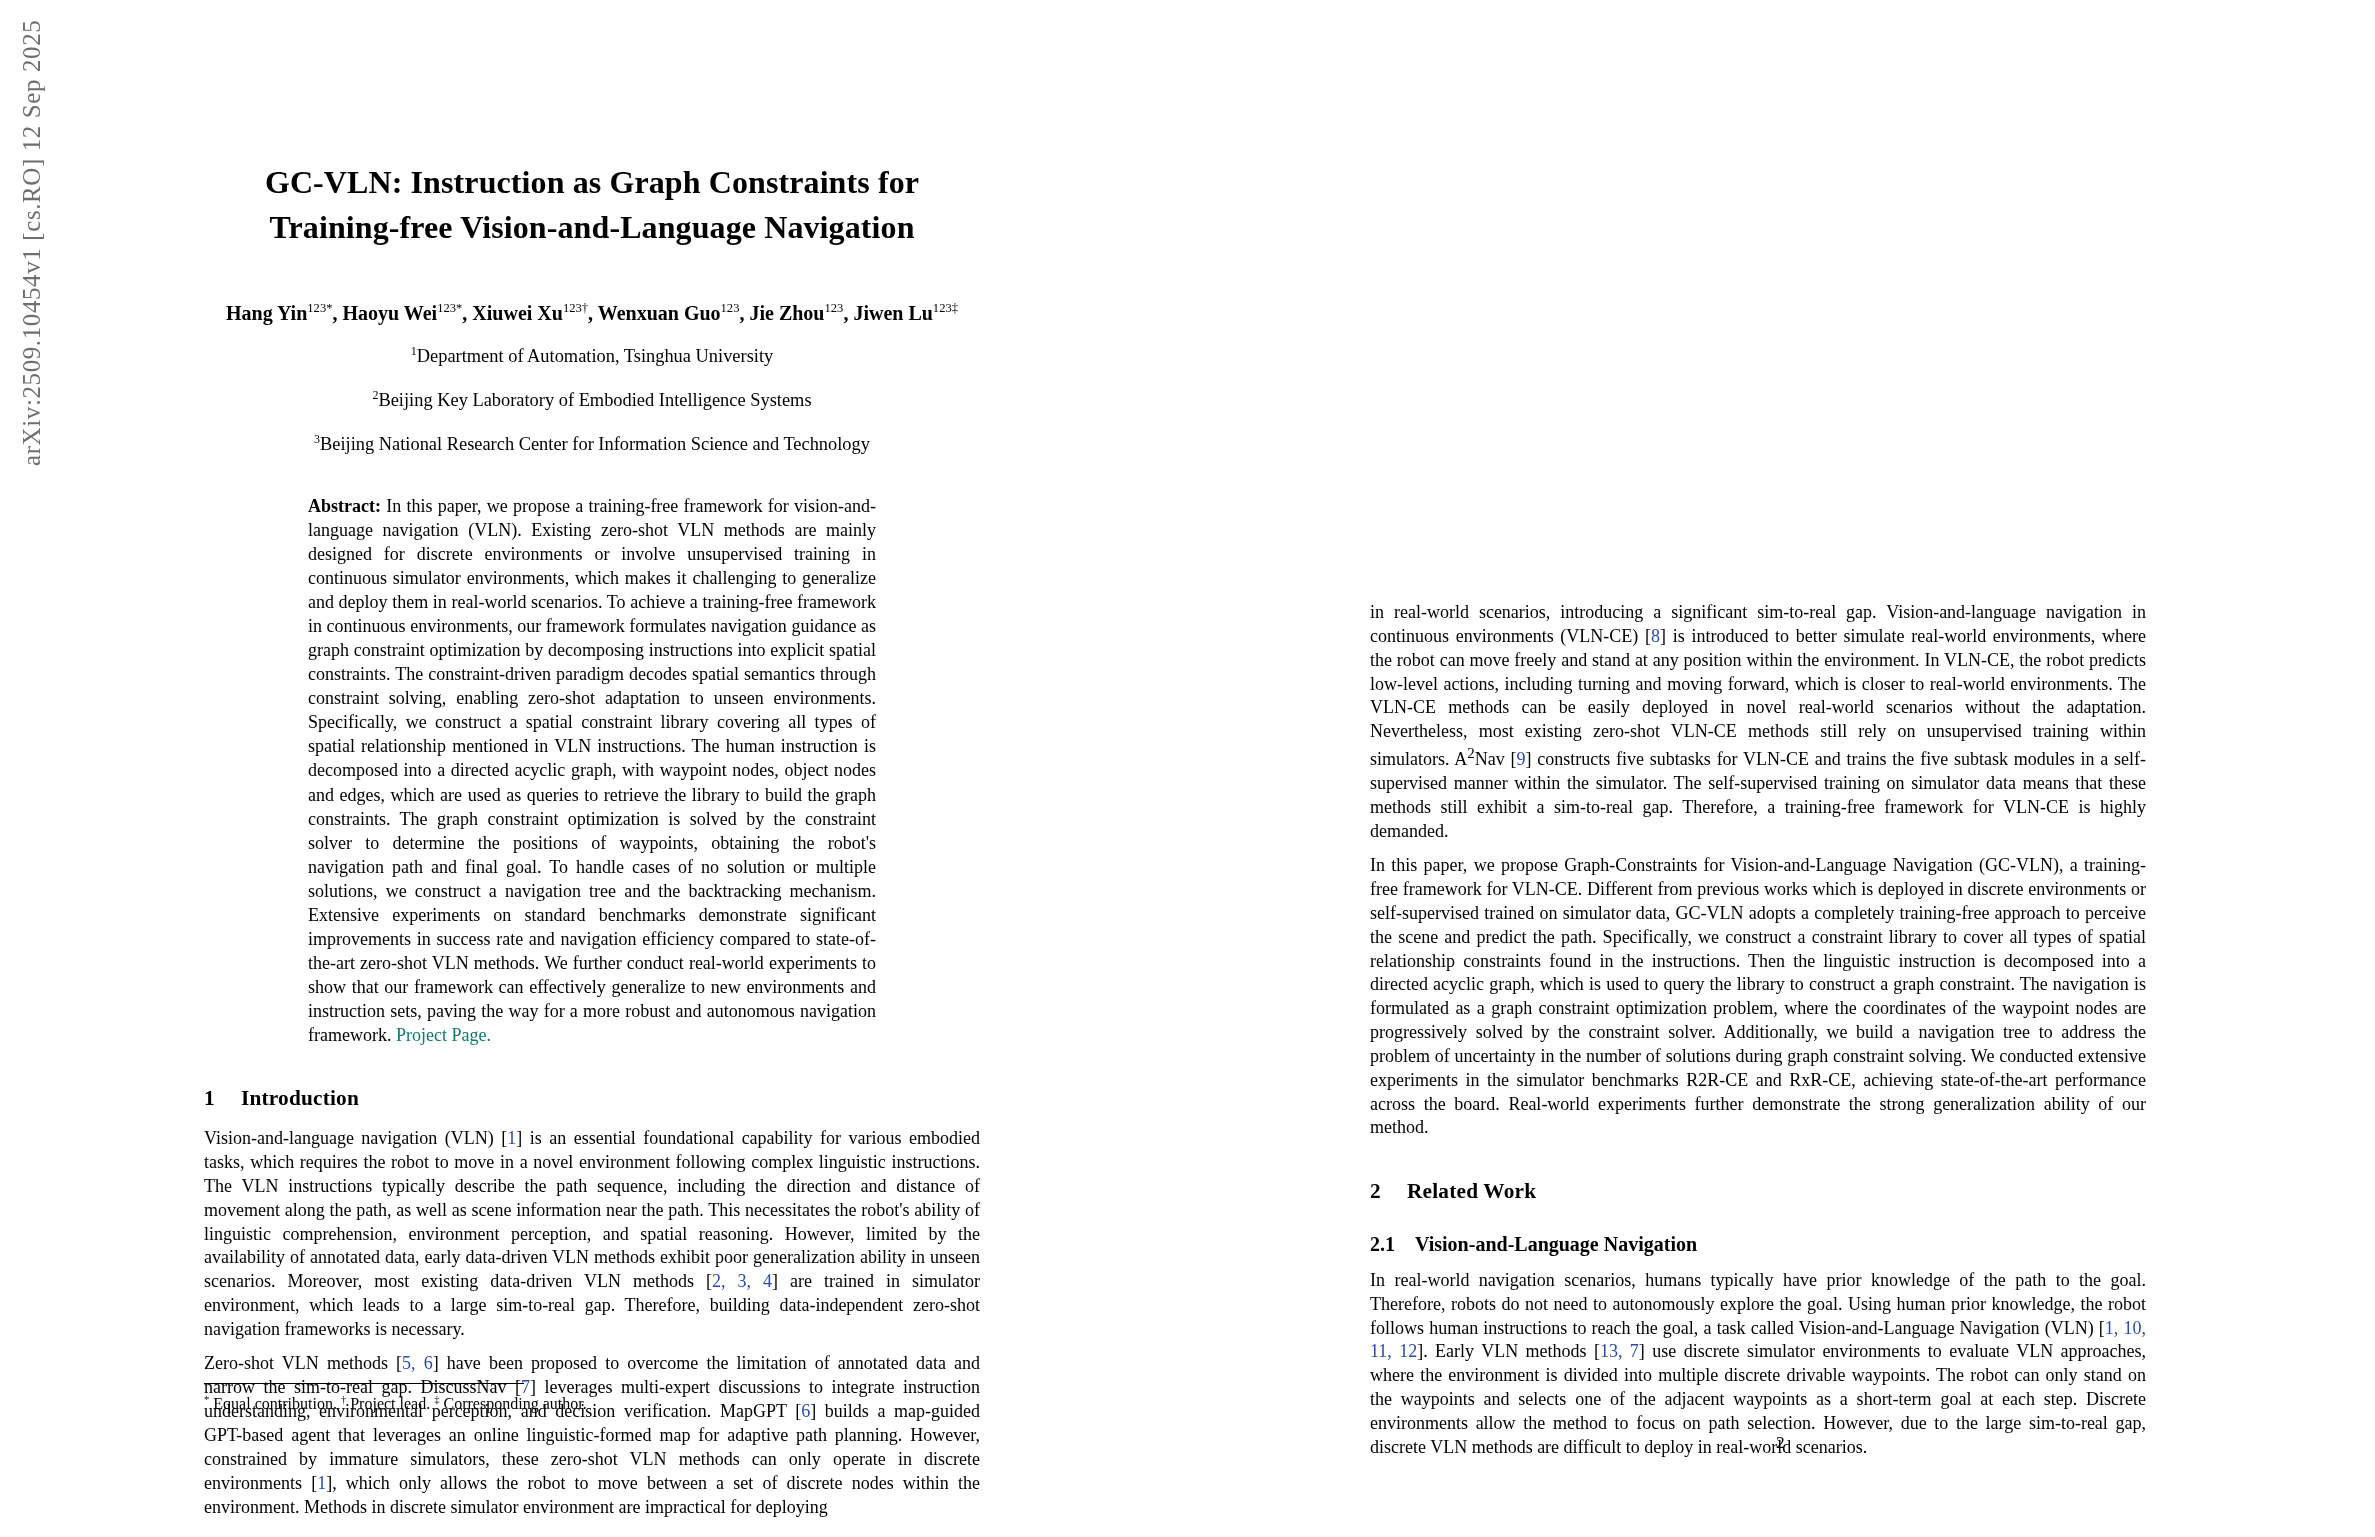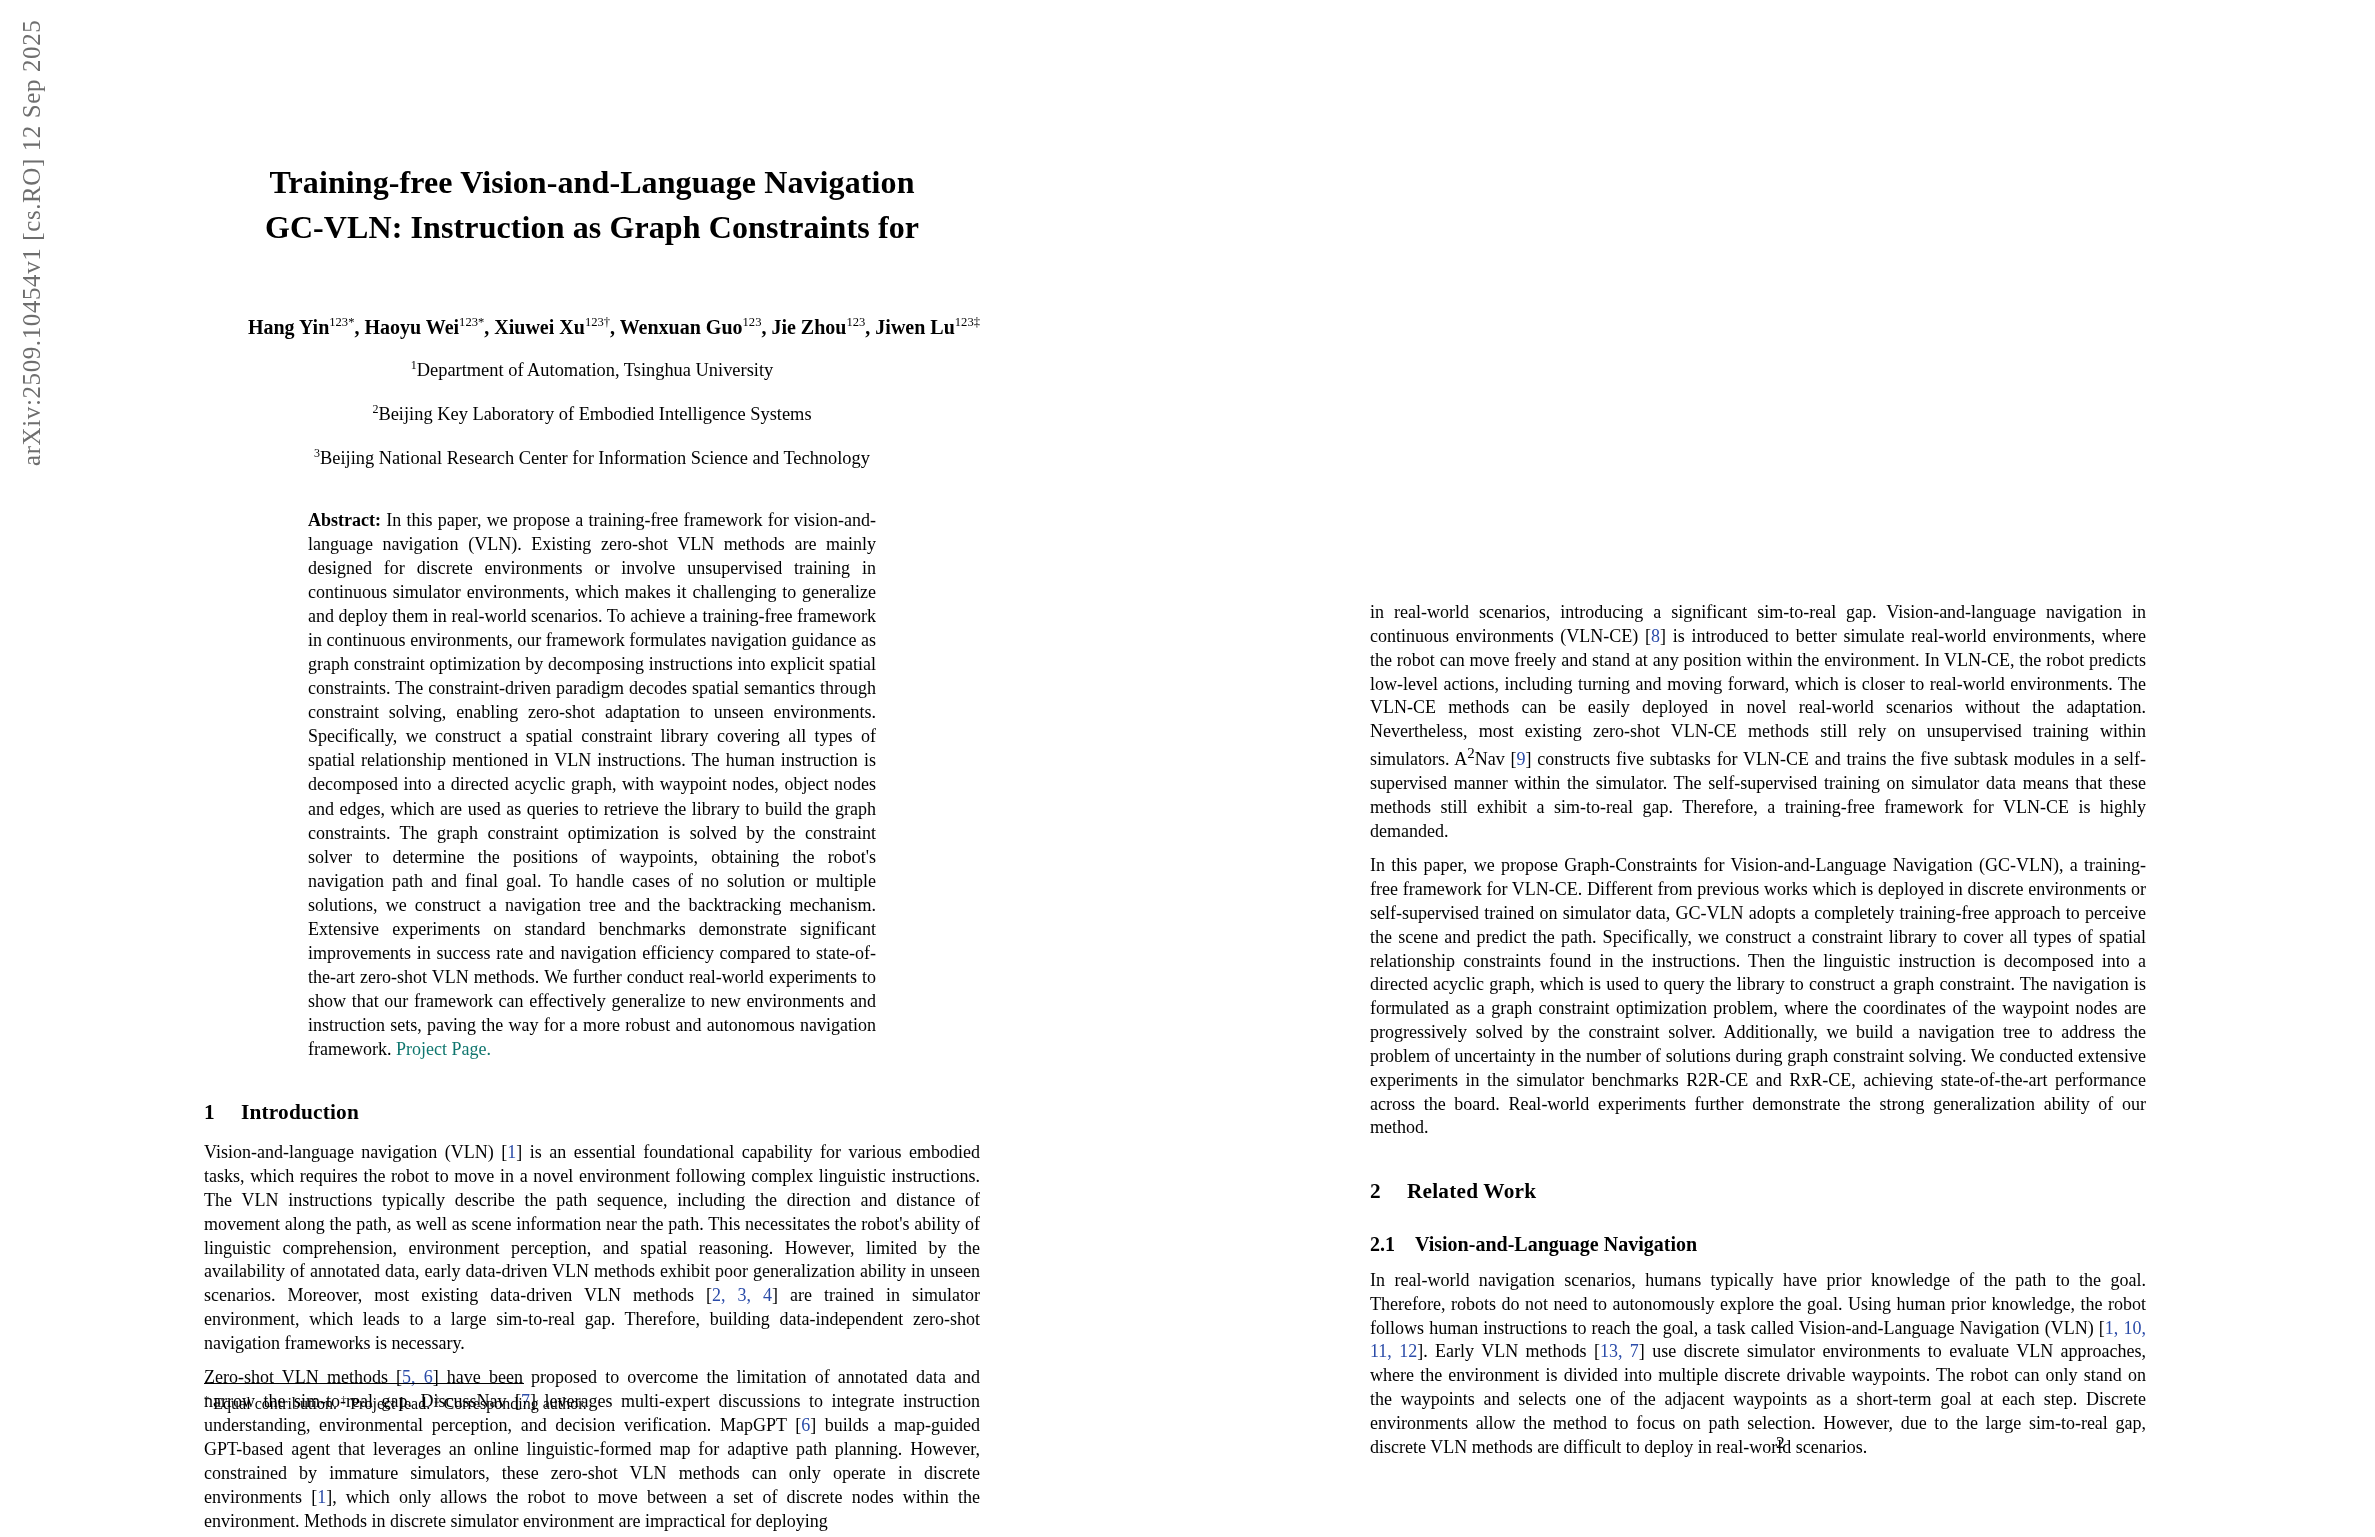--- a/index.html
+++ b/index.html
@@ -48,24 +48,24 @@
   
   .title {
     text-align: center;
     font-size: 32px;
     font-weight: bold;
     line-height: 1.42;
     margin: 34px 0 0 0;
     letter-spacing: 0.1px;
   }
   .authors {
-    text-align: right;
+    text-align: center;
     font-size: 20px;
     font-weight: bold;
-    margin-top: 63px;
+    margin-top: 49px;
     line-height: 1.3;
   }
   .authors sup { font-weight: normal; font-size: 12.6px; }
   .affil {
     text-align: center;
     font-size: 18.4px;
     line-height: 1.45;
     margin-top: 17px;
   }
   .affil sup { font-size: 12px; }
@@ -135,22 +135,22 @@
 </head>
 <body>
 
 <div class="page">
 
   <div class="arxiv-stamp">arXiv:2509.10454v1  [cs.RO]  12 Sep 2025</div>
 
   <div class="col col-left">
 
     <div class="title">
+      <div>GC-VLN: Instruction as Graph Constraints for</div>
       <div>Training-free Vision-and-Language Navigation</div>
-      <div>GC-VLN: Instruction as Graph Constraints for</div>
     </div>
 
     <div class="authors">
       <span><span>Hang Yin</span><sup>123*</sup></span>,
       <span><span>Haoyu Wei</span><sup>123*</sup></span>,
       <span><span>Xiuwei Xu</span><sup>123†</sup></span>,
       <span><span>Wenxuan Guo</span><sup>123</sup></span>,
       <span><span>Jie Zhou</span><sup>123</sup></span>,
       <span><span>Jiwen Lu</span><sup>123‡</sup></span>
     </div>

